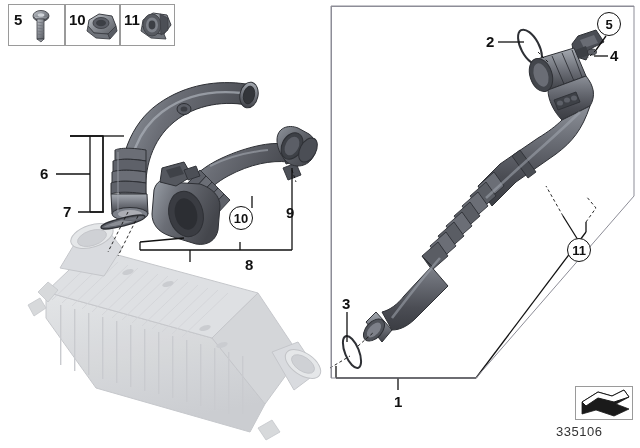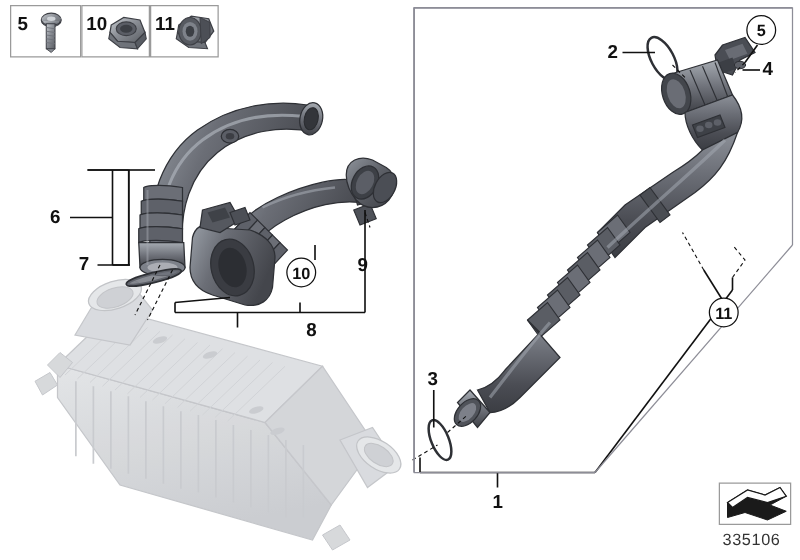--- a/index.html
+++ b/index.html
@@ -475,15 +475,15 @@
   <div class="circ-lbl" style="left:597px; top:12px;">5</div>
   <div class="circ-lbl" style="left:229px; top:206px;">10</div>
   <div class="circ-lbl" style="left:567px; top:238px;">11</div>
 
   <div class="dirbox" style="left:575px; top:386px; width:58px; height:34px;"></div>
   <svg class="layer" viewBox="0 0 640 448">
     <path d="M582,402 L598,392 L612,396 L624,390 L629,397 L616,404 L629,409 L614,416 L596,410 L582,414 Z" fill="#1a1a1a" stroke="#1a1a1a" stroke-width="0.8"></path>
     <path d="M582,402 L598,392 L612,396 L624,390 L629,397 L614,402 L598,398 L586,406 Z" fill="#ffffff" stroke="#1a1a1a" stroke-width="1"></path>
   </svg>
 
-  <div class="partno" style="left:578px; top:424px;">335106</div>
+  <div class="partno" style="left:556px; top:424px;">335106</div>
 
 </div>
 
 </body></html>

